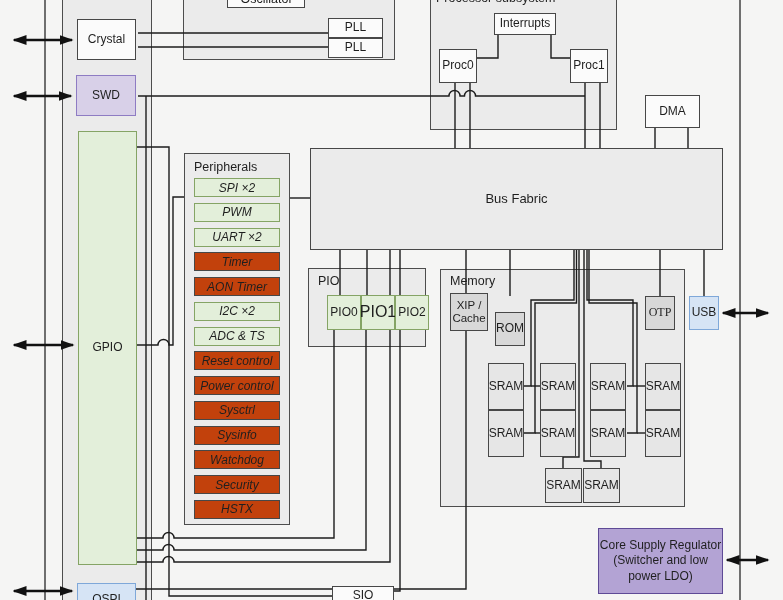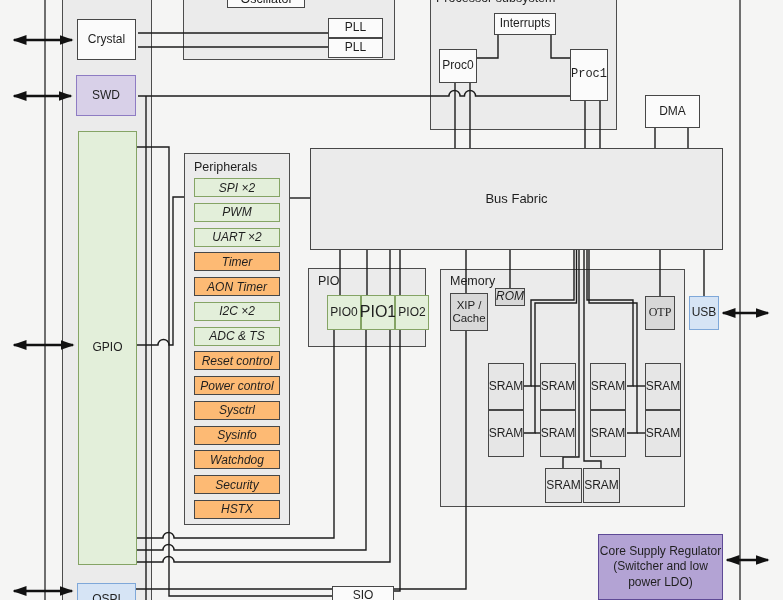--- a/index.html
+++ b/index.html
@@ -14,21 +14,21 @@
        font-size:12px;background:#fbfbfb;border:1.6px solid #474747;line-height:1.15;}
   .green{background:#e3efda;border-color:#85a465;}
   .purple{background:#d8d0e8;border-color:#8e7cc3;}
   .purpledark{background:#b3a3d4;border-color:#5e4a96;}
   .blue{background:#d6e4f5;border-color:#7fa8d9;}
   .grayb{background:#d8d8d8;border-color:#474747;}
   .pre{white-space:pre-line;}
   #periph-list{display:flex;flex-direction:column;gap:5.75px;position:absolute;
                left:194px;top:178px;width:86px;font-style:italic;}
   .pbox{height:19px;display:flex;align-items:center;justify-content:center;
-        font-size:12px;background:#fdba74;border:1.5px solid #474747;box-sizing:border-box;}
+        font-size:12px;background:#c2410c;border:1.5px solid #474747;box-sizing:border-box;}
   .pbox.green{background:#e3efda;border-color:#85a465;}
   svg{display:block;}
 </style>
 </head>
 <body>
 
 <div class="layer" id="containers">
   <div class="abs container" style="left:62px;top:-10px;width:90px;height:620px;"></div>
   <div class="abs container" style="left:183px;top:-36px;width:212px;height:96px;"></div>
   <div class="abs container" style="left:430px;top:-18px;width:187px;height:148px;"></div>
@@ -111,21 +111,21 @@
   <div class="abs box purple" style="left:76px;top:75px;width:60px;height:41px;">SWD</div>
   <div class="abs box green" style="left:78px;top:131px;width:59px;height:434px;">GPIO</div>
   <div class="abs box blue" style="left:77px;top:583px;width:59px;height:34px;">QSPI</div>
 
   <div class="abs box" style="left:227px;top:-26px;width:78px;height:34px;"></div>
   <div class="abs box" style="left:328px;top:18px;width:55px;height:20px;">PLL</div>
   <div class="abs box" style="left:328px;top:38px;width:55px;height:20px;">PLL</div>
 
   <div class="abs box" style="left:494px;top:13px;width:62px;height:22px;">Interrupts</div>
   <div class="abs box" style="left:439px;top:49px;width:38px;height:34px;">Proc0</div>
-  <div class="abs box" style="left:570px;top:49px;width:38px;height:52px;font-family:Liberation Mono, monospace;">Proc1</div>
+  <div class="abs box" style="left:570px;top:49px;width:38px;height:34px;">Proc1</div>
 
   <div class="abs box" style="left:645px;top:95px;width:55px;height:33px;">DMA</div>
   <div class="abs box" style="left:310px;top:148px;width:413px;height:102px;background:#ebebeb;font-size:13px;">Bus Fabric</div>
 
   <div id="periph-list">
       <div class="pbox green">SPI ×2</div>
       <div class="pbox green">PWM</div>
       <div class="pbox green">UART ×2</div>
       <div class="pbox">Timer</div>
       <div class="pbox">AON Timer</div>
@@ -141,33 +141,33 @@
     </div>
 
   <div id="pio-units" class="abs" style="left:318px;top:295px;display:flex;margin-left:9px;">
       <div class="box green" style="width: 32px; height: 33px; font-size: 12px;">PIO0</div>
       <div class="box green" style="width: 32px; height: 33px; font-size: 16px;">PIO1</div>
       <div class="box green" style="width: 32px; height: 33px; font-size: 12px;">PIO2</div>
     </div>
 
   <div class="abs box grayb pre" style="left:450px;top:293px;width:38px;height:38px;font-size:11.5px;">XIP /
 Cache</div>
-  <div class="abs box grayb" style="left:495px;top:288px;width:30px;height:18px;font-style:italic;">ROM</div>
+  <div class="abs box grayb" style="left:495px;top:312px;width:30px;height:34px;">ROM</div>
   <div class="abs box grayb" style="left:645px;top:296px;width:30px;height:34px;font-family:Liberation Serif, serif;">OTP</div>
   <div class="abs box blue" style="left:689px;top:296px;width:30px;height:34px;">USB</div>
   <div id="sram-grid">
       <div class="abs box" style="left: 488px; top: 363px; width: 36px; height: 47px; background: rgb(230, 230, 230); font-size: 12px;">SRAM</div>
       <div class="abs box" style="left: 540px; top: 363px; width: 36px; height: 47px; background: rgb(230, 230, 230); font-size: 12px;">SRAM</div>
       <div class="abs box" style="left: 590px; top: 363px; width: 36px; height: 47px; background: rgb(230, 230, 230); font-size: 12px;">SRAM</div>
       <div class="abs box" style="left: 645px; top: 363px; width: 36px; height: 47px; background: rgb(230, 230, 230); font-size: 12px;">SRAM</div>
       <div class="abs box" style="left: 488px; top: 410px; width: 36px; height: 47px; background: rgb(230, 230, 230); font-size: 12px;">SRAM</div>
       <div class="abs box" style="left: 540px; top: 410px; width: 36px; height: 47px; background: rgb(230, 230, 230); font-size: 12px;">SRAM</div>
       <div class="abs box" style="left: 590px; top: 410px; width: 36px; height: 47px; background: rgb(230, 230, 230); font-size: 12px;">SRAM</div>
       <div class="abs box" style="left: 645px; top: 410px; width: 36px; height: 47px; background: rgb(230, 230, 230); font-size: 12px;">SRAM</div>
       <div class="abs box" style="left: 545px; top: 468px; width: 37px; height: 35px; background: rgb(230, 230, 230); font-size: 12px;">SRAM</div>
       <div class="abs box" style="left: 583px; top: 468px; width: 37px; height: 35px; background: rgb(230, 230, 230); font-size: 12px;">SRAM</div>
     </div>
 
   <div class="abs box" style="left:332px;top:586px;width:62px;height:30px;align-items:flex-start;padding-top:2px;">SIO</div>
-  <div class="abs box purpledark pre" style="left:598px;top:528px;width:125px;height:66px;font-size:12px;line-height:1.3;margin-top:6px;">Core Supply Regulator
+  <div class="abs box purpledark pre" style="left:598px;top:528px;width:125px;height:66px;font-size:12px;line-height:1.3;">Core Supply Regulator
 (Switcher and low
 power LDO)</div>
 </div>
 
 </body></html>

